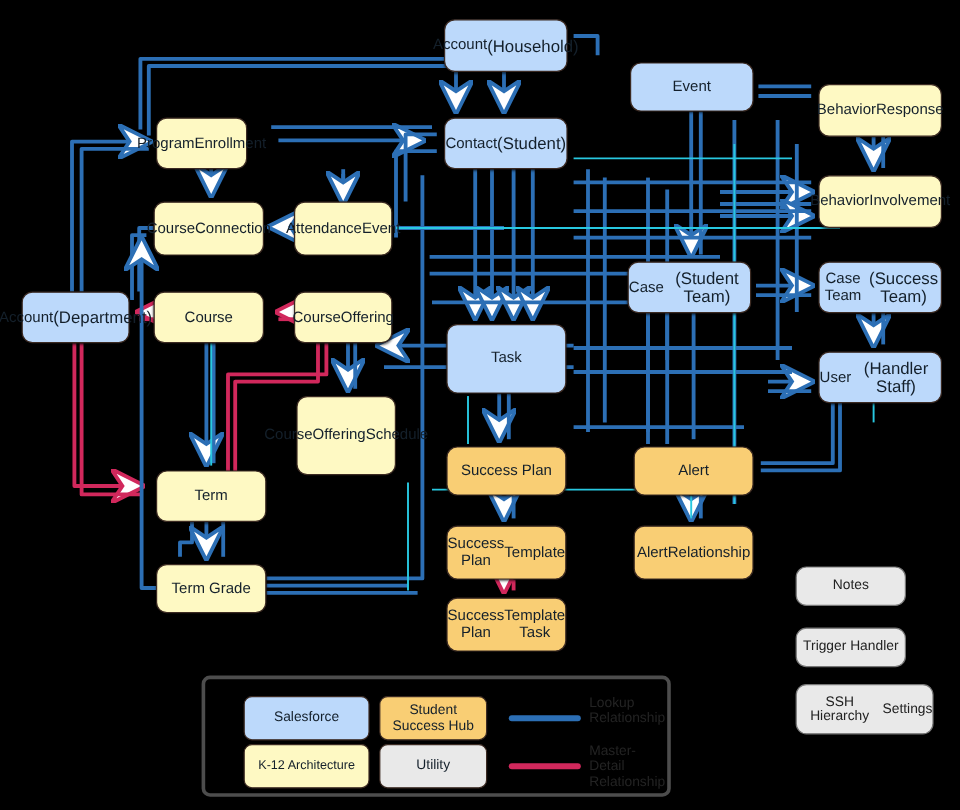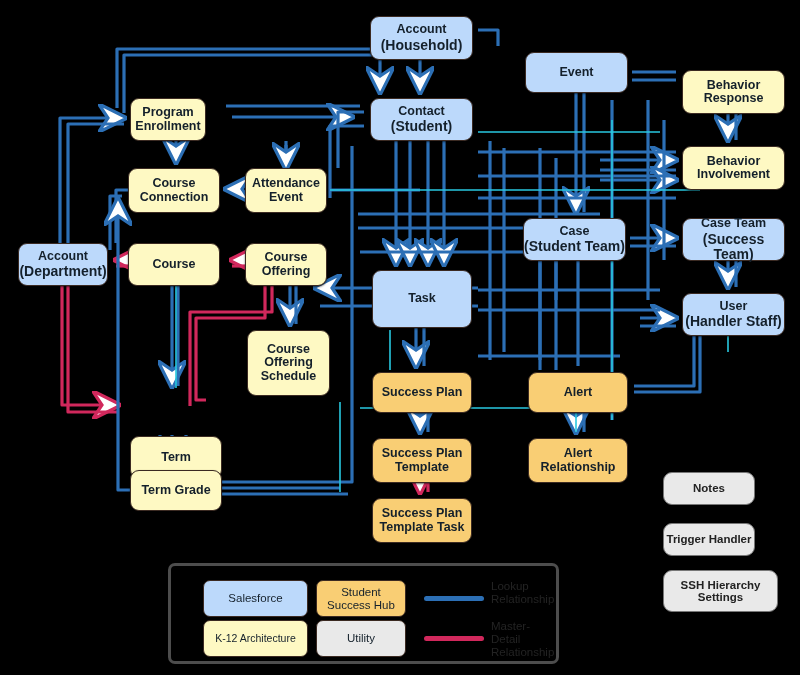--- a/index.html
+++ b/index.html
@@ -1,22 +1,22 @@
 <!DOCTYPE html>
 <html><head>
 <meta charset="utf-8">
 <style>
   html,body{margin:0;padding:0;background:#000;}
   body{width:800px;height:675px;overflow:hidden;font-family:"Liberation Sans",sans-serif;}
   #canvas{position:relative;width:800px;height:675px;background:#000;}
   svg.wires{position:absolute;left:0;top:0;width:800px;height:675px;}
   .node{position:absolute;box-sizing:border-box;border-radius:9px;border:1.4px solid #3b2a22;
-        display:flex;flex-direction:column;align-items:center;justify-content:center;
+        display:flex;flex-direction:row;align-items:center;justify-content:center;
         text-align:center;color:#14202b;line-height:1.08;z-index:5;
-        box-shadow:0 1px 2px rgba(0,0,0,.6);font-weight:bold;}
+        box-shadow:0 1px 2px rgba(0,0,0,.6);}
   .node .t1{font-size:12.5px;}
   .node .t2{font-size:14px;margin-top:1px;}
   .sf{background:#bcd9fb;}
   .k12{background:#fef9c3;}
   .ssh{background:#f9ce74;}
   .util{background:#e9e9e9;border:1.2px solid #777;color:#222;}
   .util .t1{font-size:11.5px;}
   .legend{position:absolute;left:168px;top:563px;width:385px;height:95px;
           border:3px solid #4d4d4d;border-radius:7px;background:#000;z-index:6;}
   .lg-chip{position:absolute;border-radius:7px;border:1.4px solid #3b2a22;
@@ -267,21 +267,21 @@
       <span class="t1">Course</span>
       <span class="t1">Offering</span>
       <span class="t1">Schedule</span>
     </div>
     <div class="node ssh" style="left: 372px; top: 372px; width: 100px; height: 41px;">
       <span class="t1">Success Plan</span>
     </div>
     <div class="node ssh" style="left: 528px; top: 372px; width: 100px; height: 41px;">
       <span class="t1">Alert</span>
     </div>
-    <div class="node k12" style="left: 130px; top: 392px; width: 92px; height: 43px; margin-top: 44px;">
+    <div class="node k12" style="left: 130px; top: 392px; width: 92px; height: 43px;">
       <span class="t1">Term</span>
     </div>
     <div class="node ssh" style="left: 372px; top: 438px; width: 100px; height: 45px;">
       <span class="t1">Success Plan</span>
       <span class="t1">Template</span>
     </div>
     <div class="node ssh" style="left: 528px; top: 438px; width: 100px; height: 45px;">
       <span class="t1">Alert</span>
       <span class="t1">Relationship</span>
     </div>

